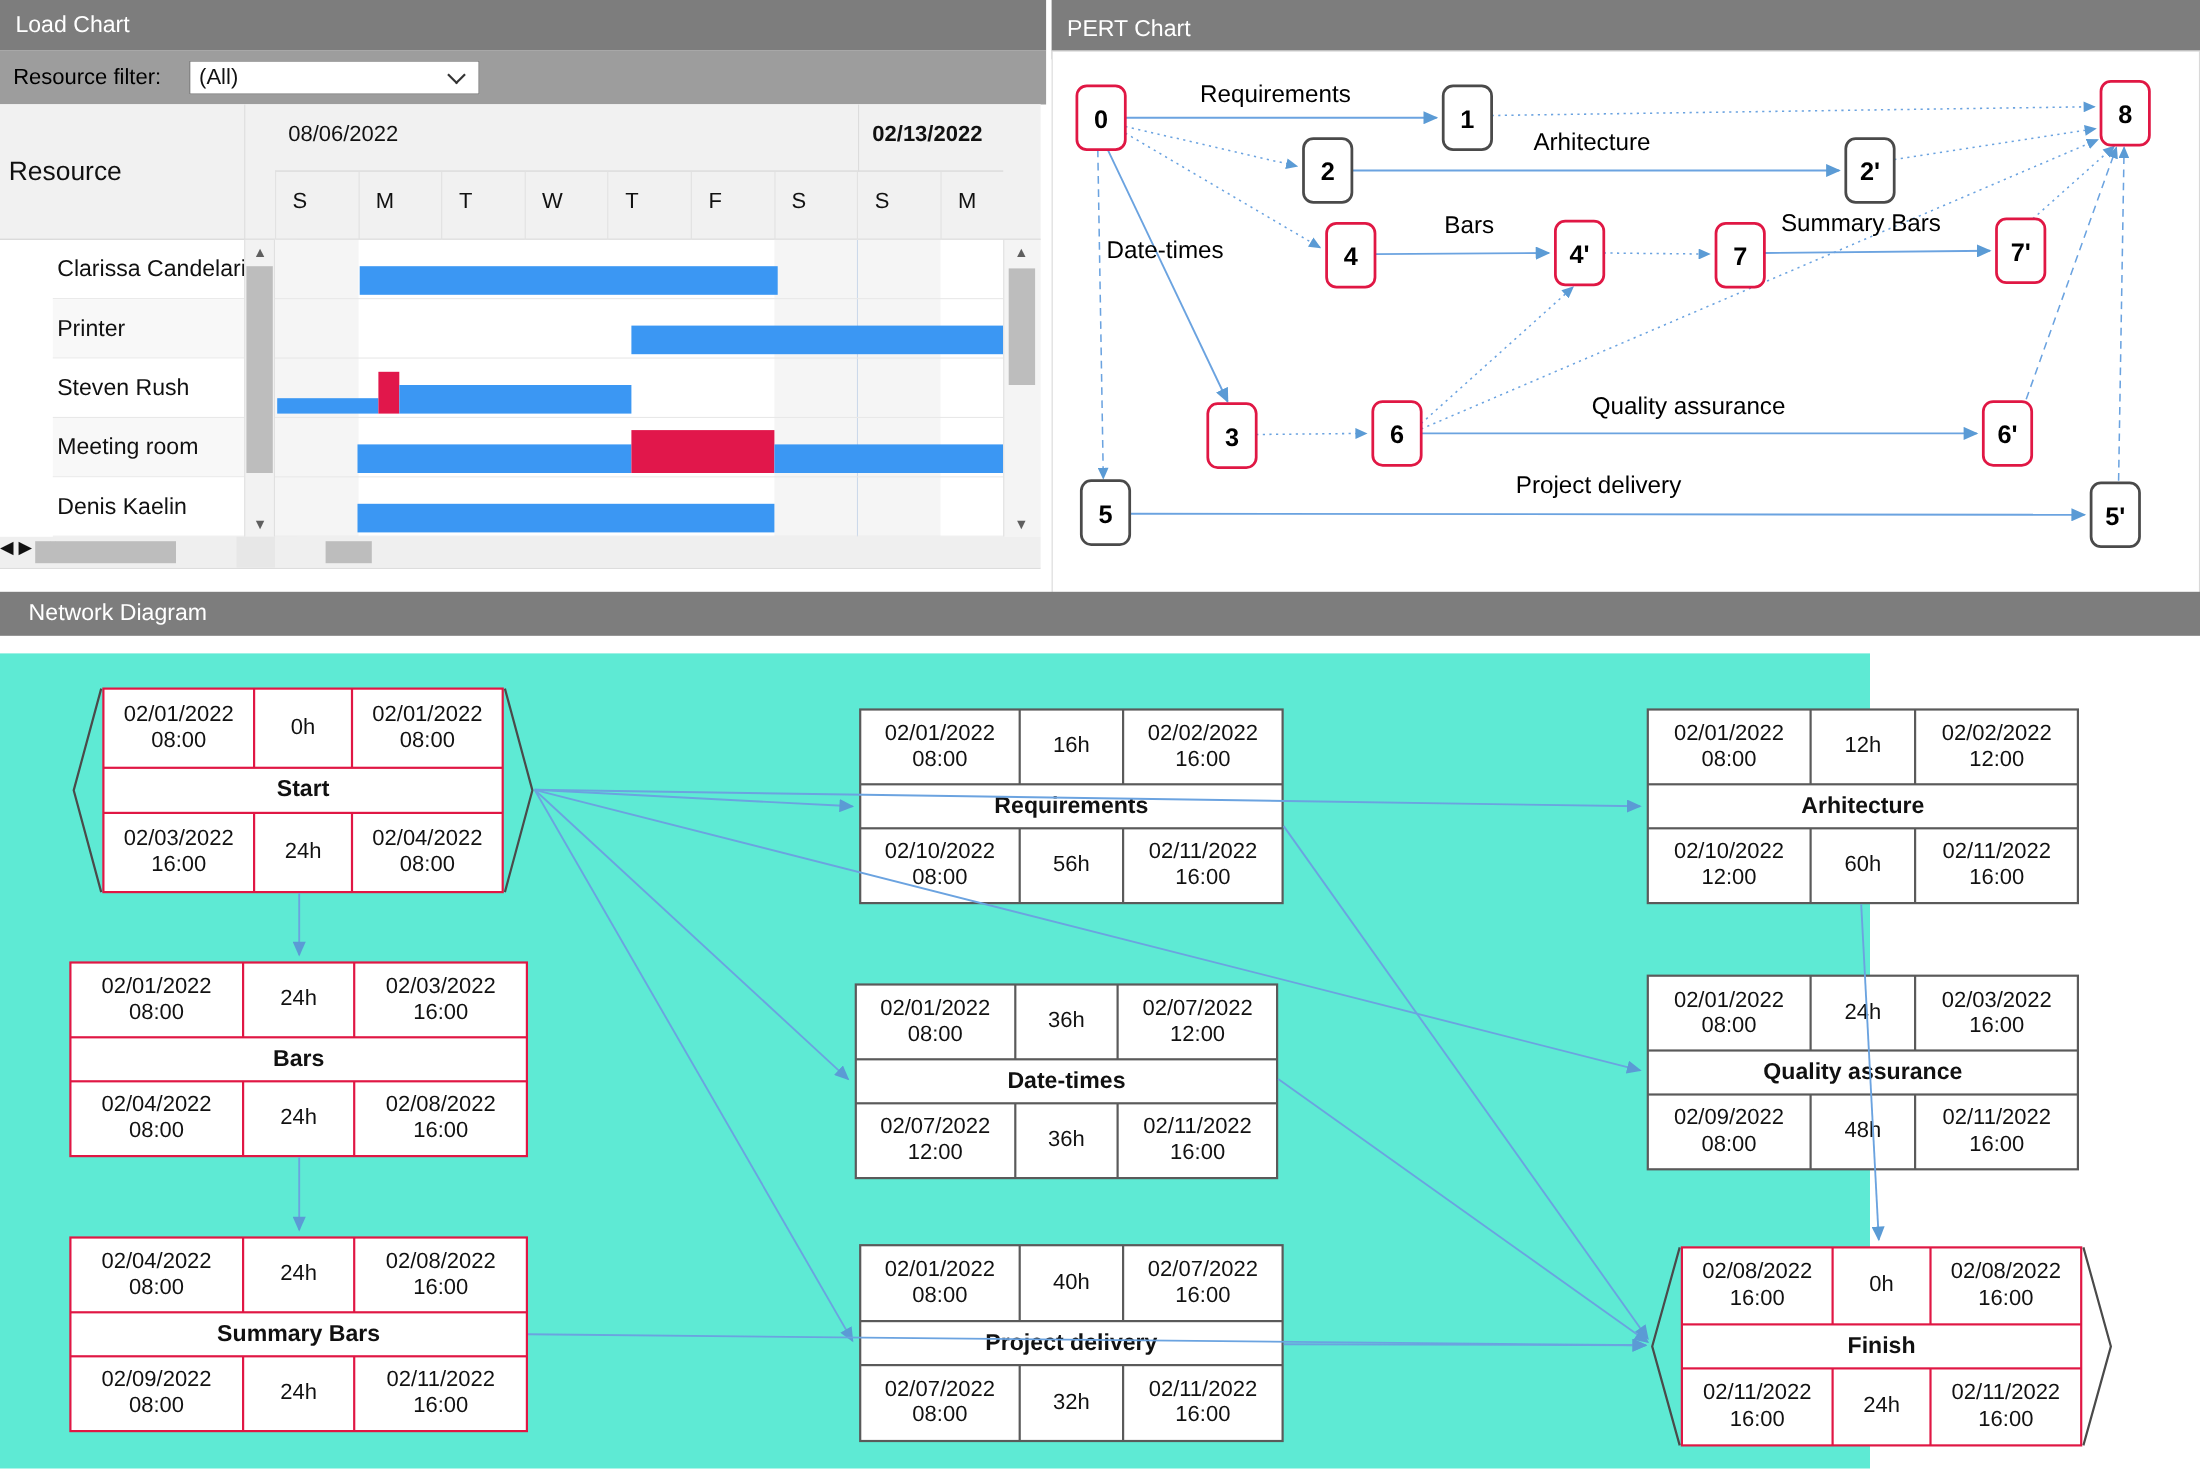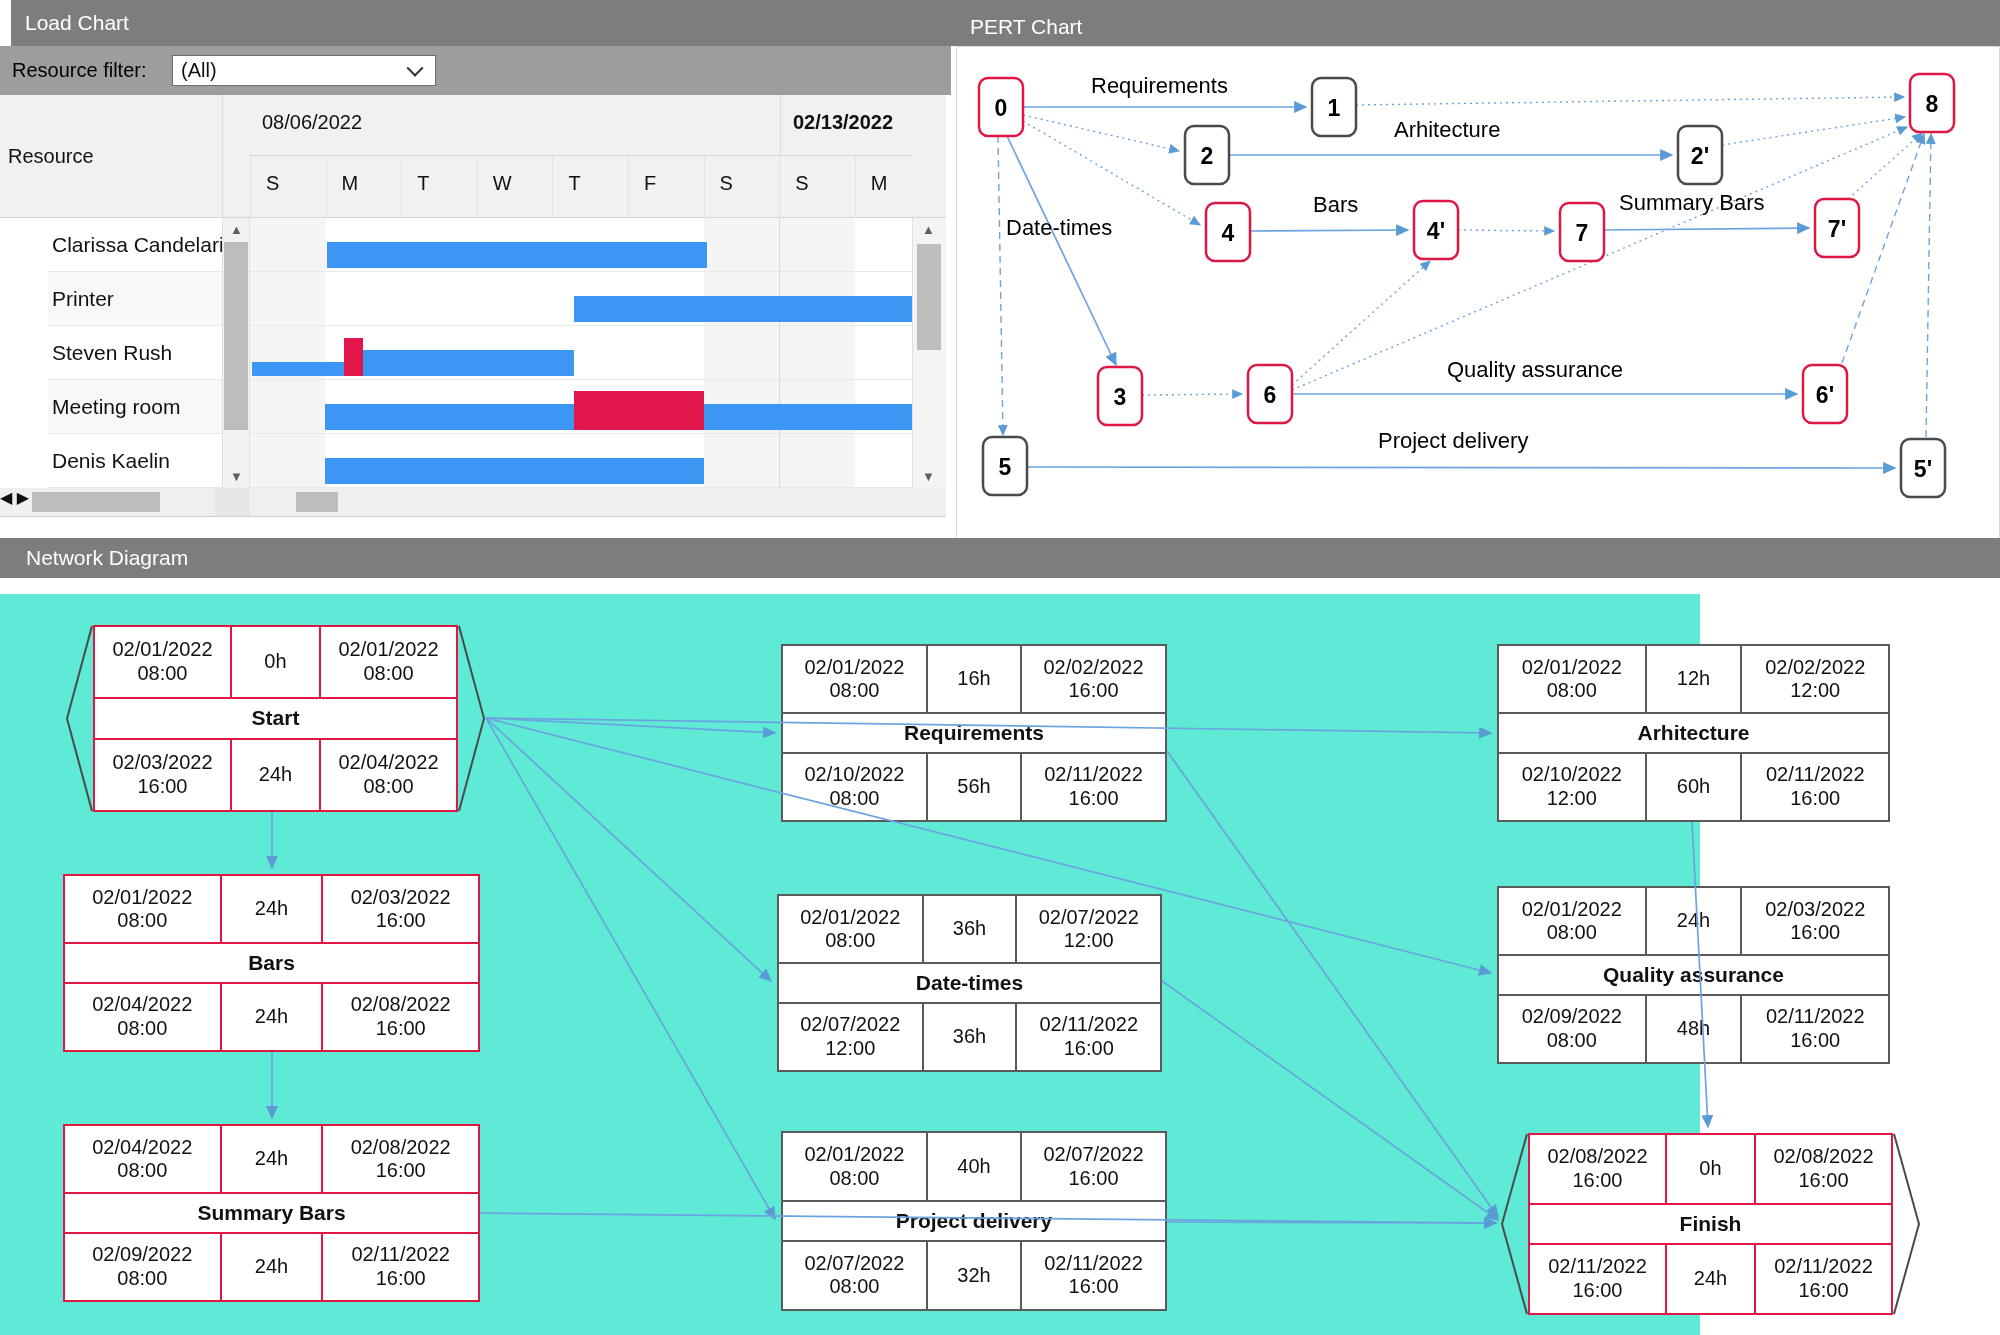--- a/index.html
+++ b/index.html
@@ -1,29 +1,29 @@
 <!DOCTYPE html>
 <html><head>
 <meta charset="utf-8">
 <style>
   html,body{margin:0;padding:0;background:#fff;}
   body{width:2000px;height:1335px;position:relative;font-family:"Liberation Sans",sans-serif;color:#111;}
   #app{position:absolute;inset:0;overflow:hidden;}
   .abs{position:absolute;}
   .panel-title{background:#7d7d7d;color:#fff;font-size:21px;display:flex;align-items:center;padding-left:14px;box-sizing:border-box;}
   
-  #lc-title{left:0;top:0;width:951px;height:46px;margin-left:11px;}
+  #lc-title{left:0;top:0;width:951px;height:46px;}
   #lc-filter{left:0;top:46px;width:951px;height:49px;background:#9d9d9d;display:flex;align-items:center;font-size:20px;}
   #lc-filter .flabel{margin-left:12px;color:#000;}
   #lc-dropdown{position:absolute;left:172px;top:9px;width:264px;height:31px;background:#fff;border:1px solid #6d6d6d;box-sizing:border-box;display:flex;align-items:center;font-size:20px;}
   #lc-dropdown .val{margin-left:8px;flex:1;}
   .chev{width:10px;height:10px;border-right:2px solid #333;border-bottom:2px solid #333;transform:rotate(45deg) translate(-2px,-2px);margin-right:14px;}
   #lc-table{left:0;top:95px;width:946px;height:421px;background:#fff;border-bottom:1px solid #cfcfcf;}
   #lc-header{left:0;top:0;width:946px;height:123px;background:#f1f1f1;border-bottom:1px solid #d5d5d5;box-sizing:border-box;}
-  #lc-resource-h{position:absolute;left:8px;top:0;height:123px;display:flex;align-items:center;font-size:20px;}
+  #lc-resource-h{position:absolute;left:8px;top:0;height:123px;display:flex;align-items:center;font-size:24px;}
   #lc-header .colsep{position:absolute;left:222px;top:0;width:1px;height:123px;background:#dcdcdc;}
   #lc-weeks{position:absolute;left:250px;top:0;width:662px;height:61px;border-bottom:1px solid #d5d5d5;box-sizing:border-box;}
   .weeklab{position:absolute;top:16px;font-size:20px;}
   #lc-days{position:absolute;left:250px;top:61px;width:662px;height:62px;overflow:hidden;}
   .daycell{position:absolute;top:0;height:62px;border-left:1px solid #e2e2e2;box-sizing:border-box;font-size:20px;padding-top:16px;padding-left:15px;}
   #lc-rows-names{left:0;top:123px;width:222px;height:270px;overflow:hidden;padding-left:48px;}
   .rname{width:222px;height:54px;border-bottom:1px solid #e8e8e8;box-sizing:border-box;display:flex;align-items:center;padding-left:4px;font-size:21px;background:#fff;}
   .rname:nth-child(even){background:#f8f8f8;}
   #lc-chart{left:250px;top:123px;width:662px;height:270px;overflow:hidden;background:#fff;}
   .wk-tint{position:absolute;top:0;height:270px;background:#f5f5f5;}

